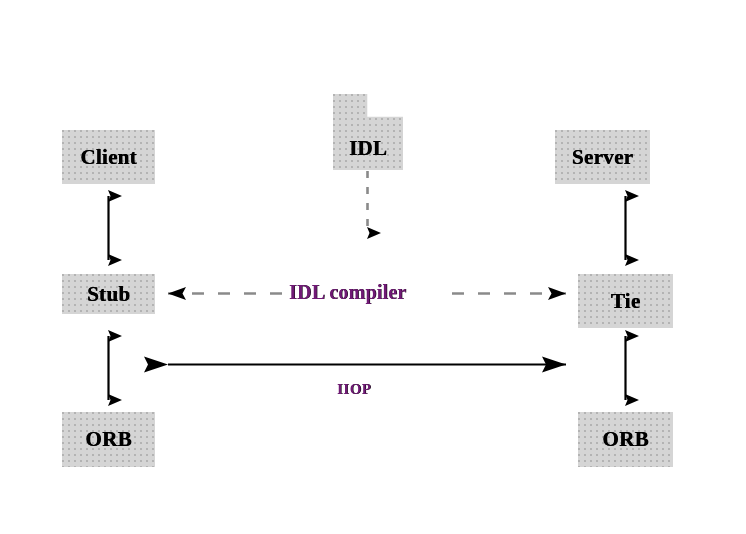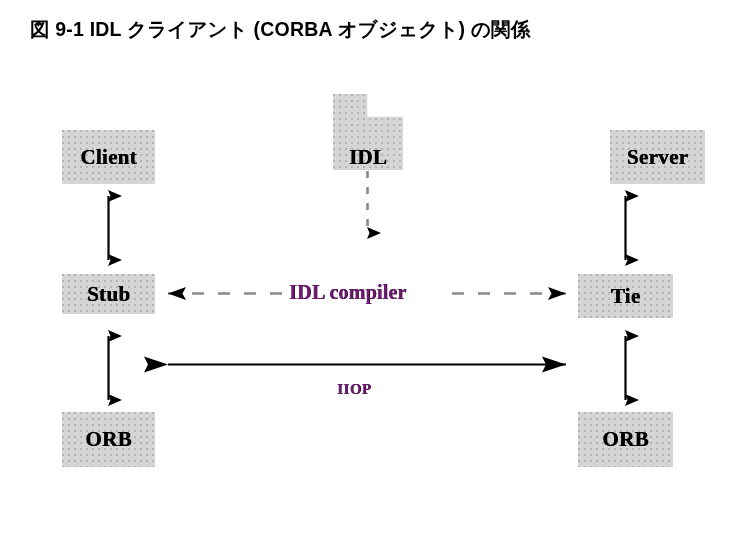--- a/index.html
+++ b/index.html
@@ -51,20 +51,21 @@
     color: #000000;
     font-family: "Liberation Serif", serif;
     font-weight: bold;
     font-size: 21px;
     letter-spacing: 0.3px;
     text-shadow: 0.5px 0 0 #000;
   }
   .node.file-shape {
     justify-content: center;
     align-items: flex-end;
+    padding-bottom: 9px;
     clip-path: polygon(0% 0%, 49% 0%, 49% 30%, 100% 30%, 100% 100%, 0% 100%);
   }
   .label-text {
     position: absolute;
     color: #701a75;
     font-family: "Liberation Serif", serif;
     font-weight: bold;
     white-space: nowrap;
   }
   #label-idl-compiler {
@@ -85,21 +86,20 @@
     width: 746px;
     height: 440px;
     pointer-events: none;
   }
 </style>
 </head>
 <body>
 
 <div id="page">
 
-  <div id="figure-title">図 9-1 IDL クライアント (CORBA オブジェクト) の関係</div>
 
   <div id="diagram">
 
     <svg class="overlay" viewBox="0 0 746 440">
       <defs>
         <marker id="ah-up" markerWidth="16" markerHeight="16" refX="8" refY="13.5" orient="auto" markerUnits="userSpaceOnUse">
           <path d="M8,0 L14,14 L8,11.5 L2,14 Z" fill="#000000"></path>
         </marker>
         <marker id="ah-down" markerWidth="16" markerHeight="16" refX="8" refY="13.5" orient="auto" markerUnits="userSpaceOnUse">
           <path d="M8,0 L14,14 L8,11.5 L2,14 Z" fill="#000000"></path>
@@ -154,23 +154,23 @@
     </svg>
 
     <div class="node" style="left:62px; top:60px; width:93px; height:54px;">Client</div>
 
     <div class="node" style="left:62px; top:204px; width:93px; height:40px;">Stub</div>
 
     <div class="node" style="left:62px; top:342px; width:93px; height:55px;">ORB</div>
 
     <div class="node file-shape" style="left:333px; top:24px; width:70px; height:76px;">IDL</div>
 
-    <div class="node" style="left:610px; top:60px; width:95px; height:54px;">Server</div>
+    <div class="node" style="left:555px; top:60px; width:95px; height:54px;">Server</div>
 
-    <div class="node" style="left:578px; top:204px; width:95px; height:44px;">Tie</div>
+    <div class="node" style="left:578px; top:204px; width:95px; height:54px;">Tie</div>
 
     <div class="node" style="left:578px; top:342px; width:95px; height:55px;">ORB</div>
 
     <div class="label-text" id="label-idl-compiler" style="left:289px; top:211px;">IDL compiler</div>
 
     <div class="label-text" id="label-iiop" style="left:337px; top:311px;">IIOP</div>
 
   </div>
 </div>
 

